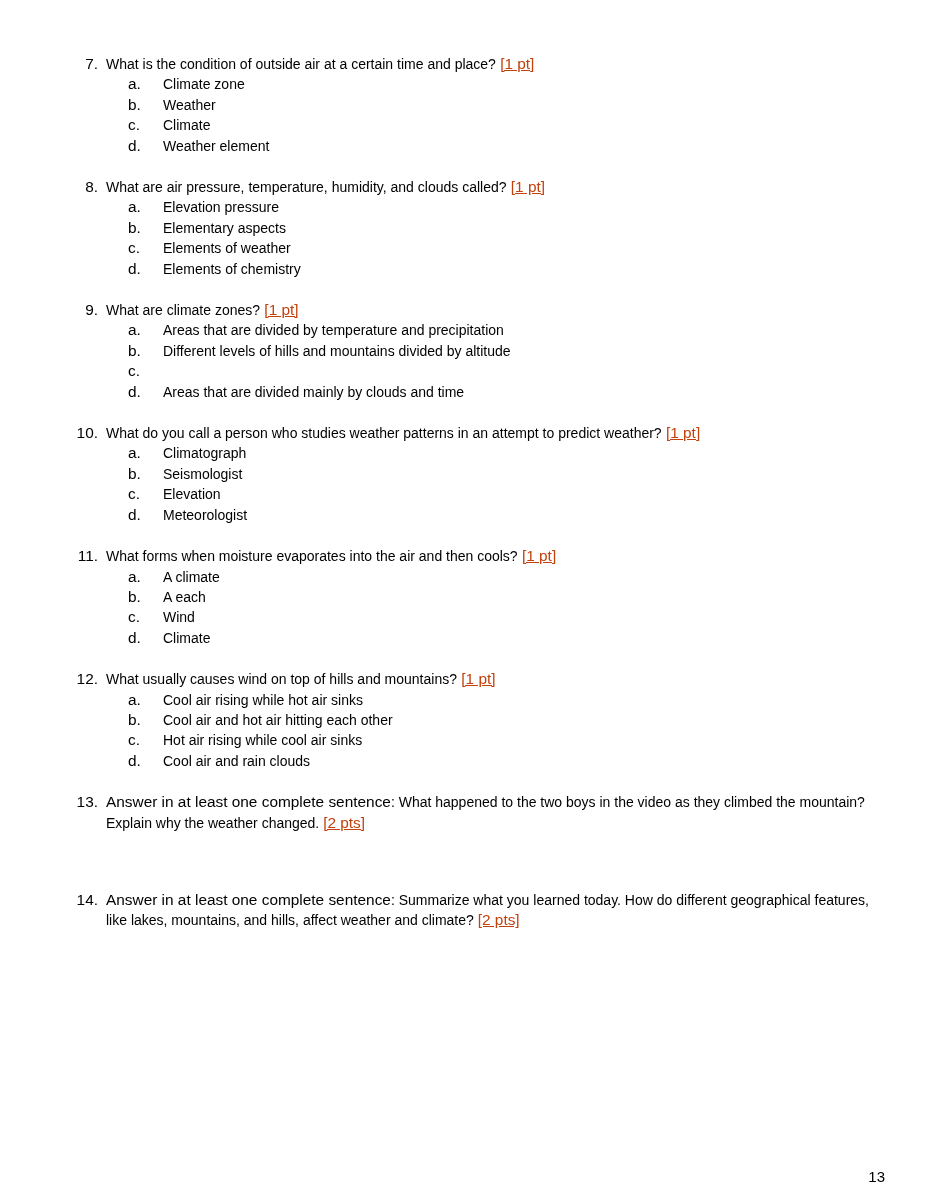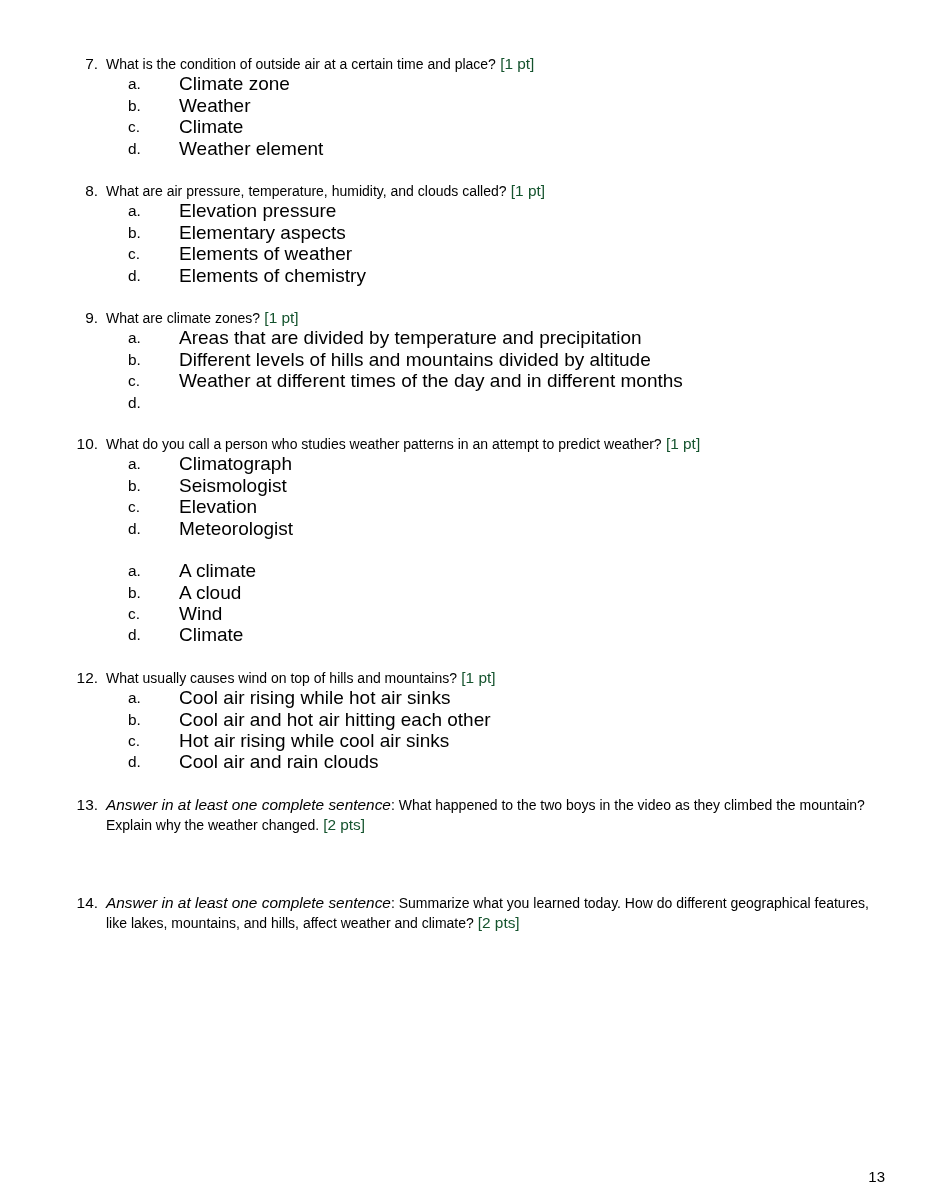--- a/index.html
+++ b/index.html
@@ -50,25 +50,25 @@
     width: 28px;
     text-align: right;
     font-size: 15.4px;
     line-height: 20.4px;
   }
   .q-text {
     font-size: 14px;
     line-height: 20.4px;
   }
   .q-prompt-italic {
-    font-style: italic;
     text-align: center;
   }
   .points {
-    color: #14532d;
+    color: #c2410c;
+    text-decoration: underline;
   }
 
   
   .options {
     margin: 0;
     padding: 0;
     list-style: none;
   }
   .option {
     position: relative;
@@ -80,23 +80,22 @@
   .opt-letter {
     position: absolute;
     left: 58px;
     top: 0;
     width: 20px;
     text-align: left;
     font-size: 15.4px;
     line-height: 20.4px;
   }
   .opt-text {
-    font-size: 19px;
-    line-height: 20.4px;
-    margin-left: 16px;
+    font-size: 14px;
+    line-height: 20.4px;
   }
 
   
   .answer-space {
     height: 57px;
   }
 
   
   .page-number {
     position: absolute;
@@ -138,41 +137,44 @@
       </ul>
     </div>
 
     <div class="question-block">
       <div class="q-line">
         <span class="q-num">9.</span><span class="q-text">What are climate zones?</span> <span class="points">[1 pt]</span>
       </div>
       <ul class="options">
         <li class="option"><span class="opt-letter">a.</span><span class="opt-text">Areas that are divided by temperature and precipitation</span></li>
         <li class="option"><span class="opt-letter">b.</span><span class="opt-text">Different levels of hills and mountains divided by altitude</span></li>
-        <li class="option"><span class="opt-letter">c.</span><span class="opt-text">Weather at different times of the day and in different months</span></li>
-        <li class="option"><span class="opt-letter">d.</span></li>
+        <li class="option"><span class="opt-letter">c.</span></li>
+        <li class="option"><span class="opt-letter">d.</span><span class="opt-text">Areas that are divided mainly by clouds and time</span></li>
       </ul>
     </div>
 
     <div class="question-block">
       <div class="q-line">
         <span class="q-num">10.</span><span class="q-text">What do you call a person who studies weather patterns in an attempt to predict weather?</span> <span class="points">[1 pt]</span>
       </div>
       <ul class="options">
         <li class="option"><span class="opt-letter">a.</span><span class="opt-text">Climatograph</span></li>
         <li class="option"><span class="opt-letter">b.</span><span class="opt-text">Seismologist</span></li>
         <li class="option"><span class="opt-letter">c.</span><span class="opt-text">Elevation</span></li>
         <li class="option"><span class="opt-letter">d.</span><span class="opt-text">Meteorologist</span></li>
       </ul>
     </div>
 
     <div class="question-block">
+      <div class="q-line">
+        <span class="q-num">11.</span><span class="q-text">What forms when moisture evaporates into the air and then cools?</span> <span class="points">[1 pt]</span>
+      </div>
       <ul class="options">
         <li class="option"><span class="opt-letter">a.</span><span class="opt-text">A climate</span></li>
-        <li class="option"><span class="opt-letter">b.</span><span class="opt-text">A cloud</span></li>
+        <li class="option"><span class="opt-letter">b.</span><span class="opt-text">A each</span></li>
         <li class="option"><span class="opt-letter">c.</span><span class="opt-text">Wind</span></li>
         <li class="option"><span class="opt-letter">d.</span><span class="opt-text">Climate</span></li>
       </ul>
     </div>
 
     <div class="question-block">
       <div class="q-line">
         <span class="q-num">12.</span><span class="q-text">What usually causes wind on top of hills and mountains?</span> <span class="points">[1 pt]</span>
       </div>
       <ul class="options">

